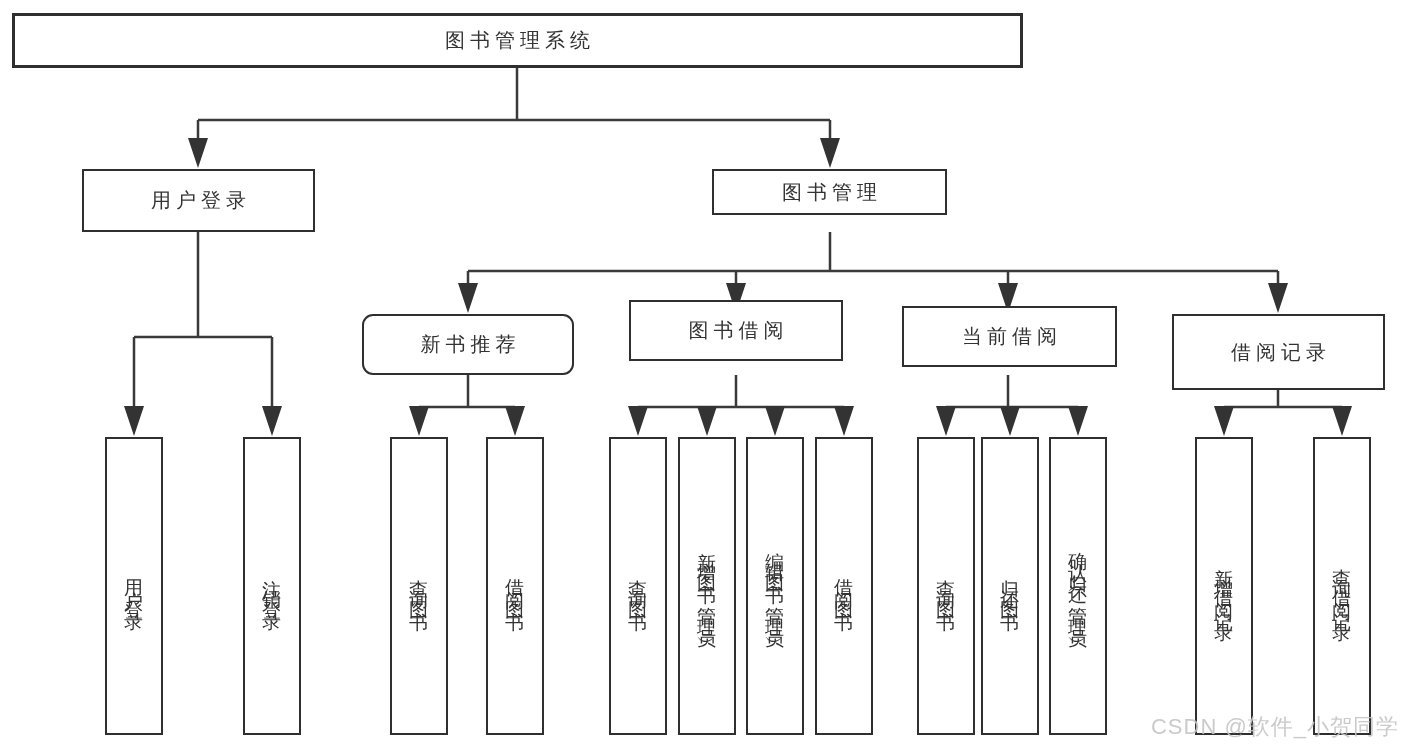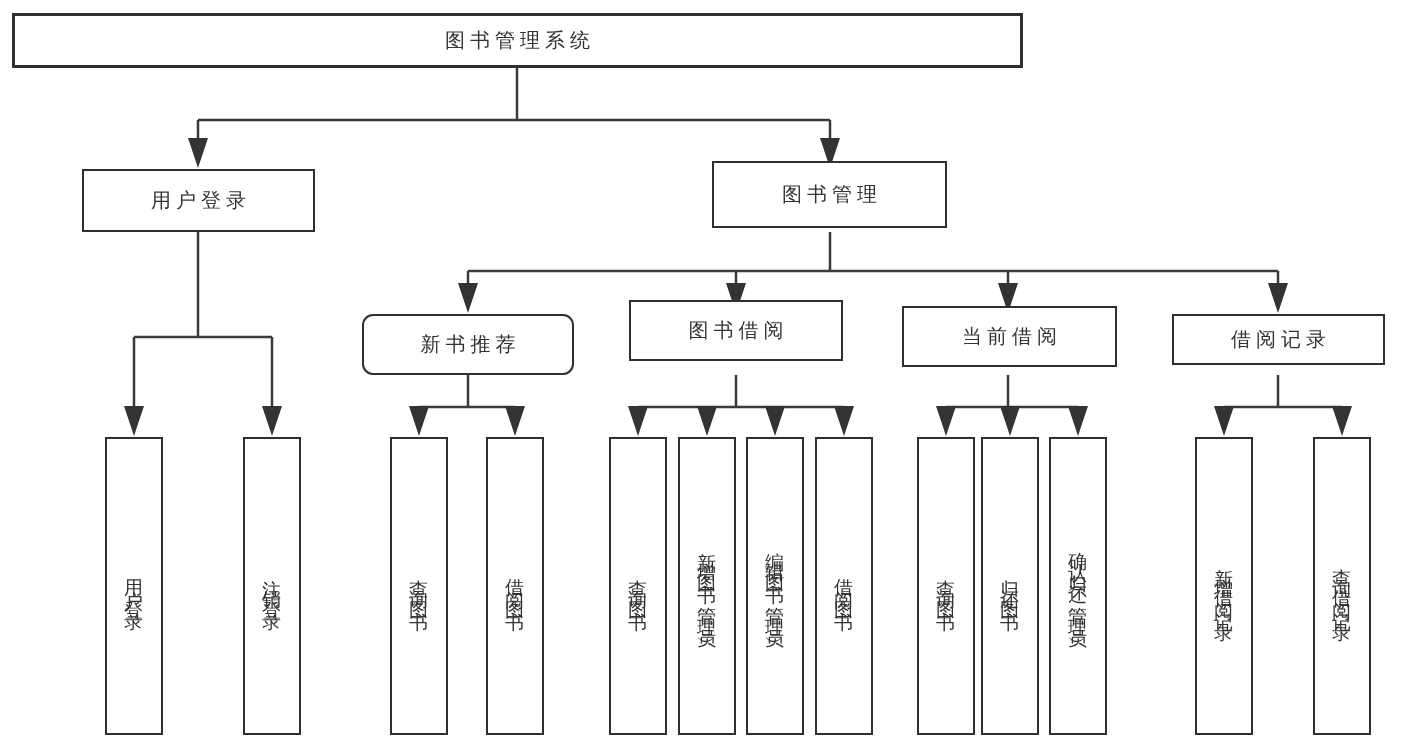--- a/index.html
+++ b/index.html
@@ -75,34 +75,34 @@
     </g>
   </svg>
 
   <div class="hnode root" style="left:12px;top:13px;width:1011px;height:55px;">
     <span>图书管理系统</span>
   </div>
 
   <div class="hnode" style="left:82px;top:169px;width:233px;height:63px;">
     <span>用户登录</span>
   </div>
-  <div class="hnode" style="left:712px;top:161px;width:235px;height:67px;">
+  <div class="hnode" style="left:712px;top:169px;width:235px;height:46px;">
     <span>图书管理</span>
   </div>
 
   <div class="hnode" style="left:362px;top:314px;width:212px;height:61px;border-radius:11px;">
     <span>新书推荐</span>
   </div>
   <div class="hnode" style="left:629px;top:300px;width:214px;height:61px;">
     <span>图书借阅</span>
   </div>
   <div class="hnode" style="left:902px;top:306px;width:215px;height:61px;">
     <span>当前借阅</span>
   </div>
-  <div class="hnode" style="left:1172px;top:314px;width:213px;height:51px;">
+  <div class="hnode" style="left:1172px;top:314px;width:213px;height:76px;">
     <span>借阅记录</span>
   </div>
 
   <div class="leaf" style="left:105px;">
     <span>用户登录</span>
   </div>
   <div class="leaf" style="left:243px;">
     <span>注销登录</span>
   </div>
 
@@ -136,14 +136,15 @@
     <span>确认归还（管理员）</span>
   </div>
 
   <div class="leaf" style="left:1195px;">
     <span>新增借阅记录</span>
   </div>
   <div class="leaf" style="left:1313px;">
     <span>查询借阅记录</span>
   </div>
 
+  <div class="watermark">CSDN @软件_小贺同学</div>
 
 </div>
 
 </body></html>

